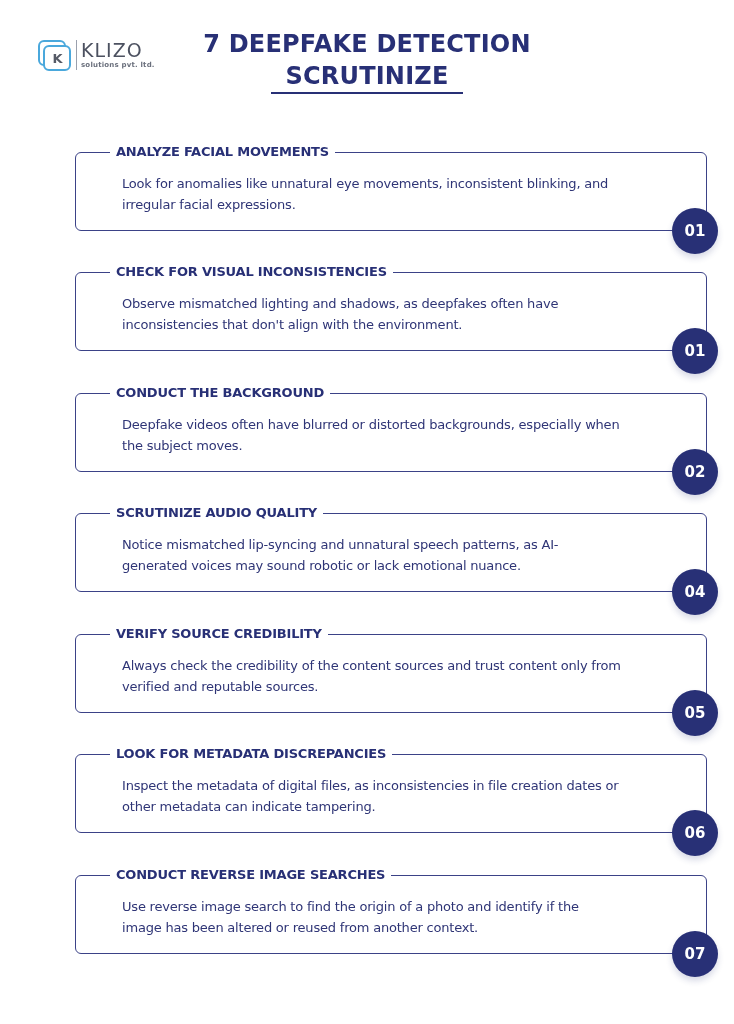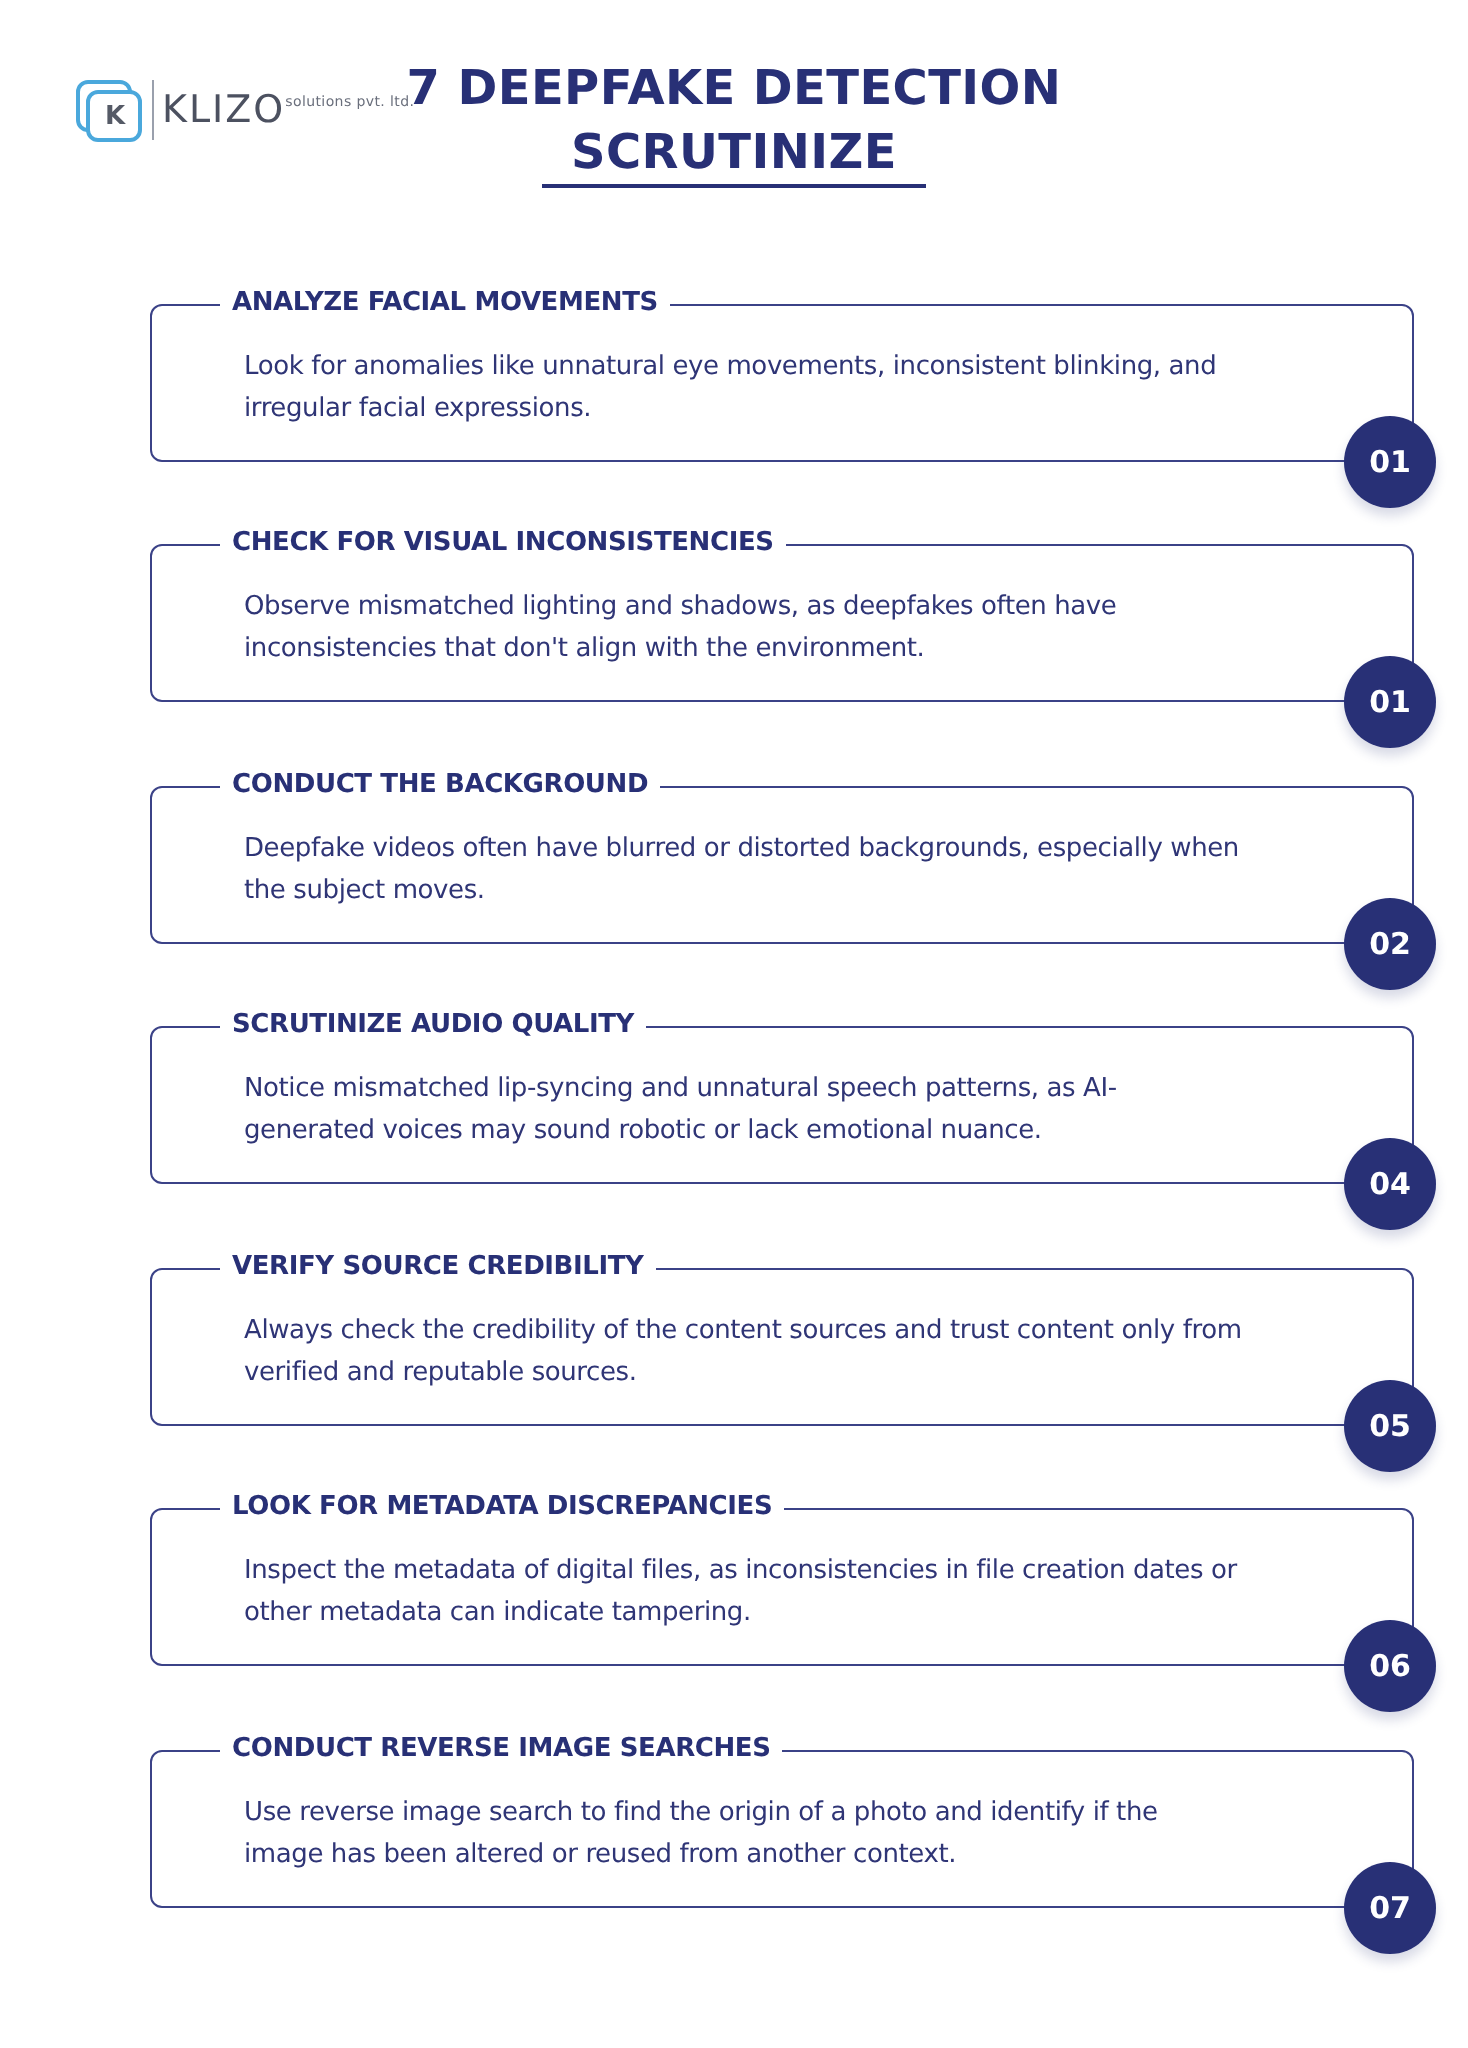--- a/index.html
+++ b/index.html
@@ -51,35 +51,36 @@
       letter-spacing: -1px;
     }
     .logo-divider {
       width: 1px;
       height: 30px;
       background: #9aa0ad;
       margin: 0 4px 0 6px;
     }
     .logo-text {
       display: flex;
-      flex-direction: row;
+      flex-direction: column;
       line-height: 1;
     }
     .logo-name {
       font-family: "DejaVu Sans", sans-serif;
       font-size: 19px;
       color: #4c5160;
       letter-spacing: 1px;
     }
     .logo-tag {
       font-family: "DejaVu Sans", sans-serif;
       font-size: 7px;
       color: #6a6f7c;
       margin-top: 2px;
       letter-spacing: 0.2px;
+      font-weight: bold;
     }
 
     .title {
       position: absolute;
       left: 150px;
       top: 28px;
       width: 434px;
       text-align: center;
       font-family: "DejaVu Sans", sans-serif;
       font-weight: bold;

